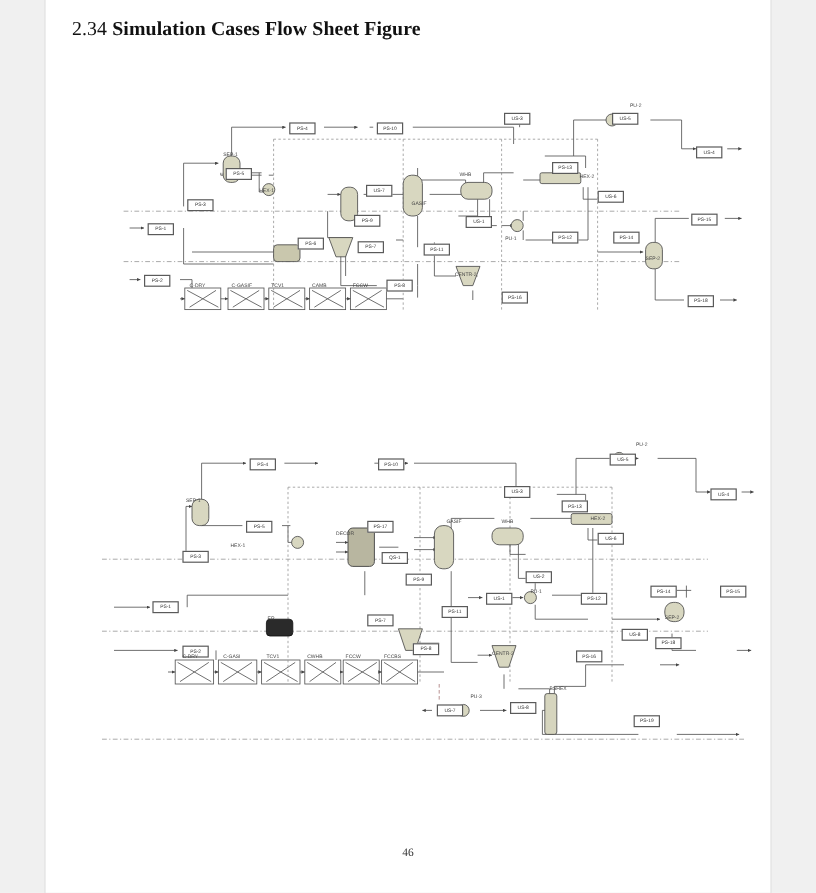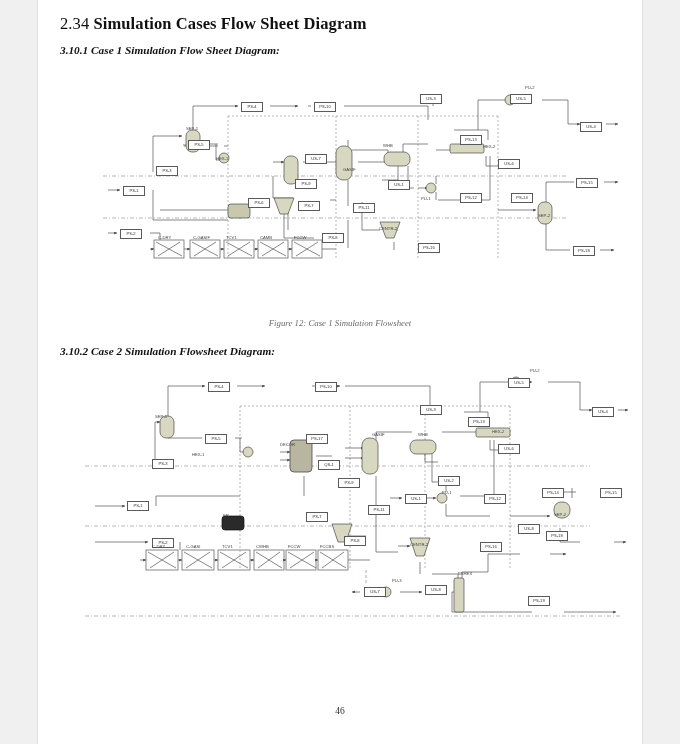--- a/index.html
+++ b/index.html
@@ -62,24 +62,23 @@
 </style>
 </head>
 <body>
 
 <div class="viewer">
   <div class="page">
     <div class="page-inner">
 
       <h1 class="doc-h1">
         <span class="num">2.34</span>
-        <span>Simulation Cases Flow Sheet Diagram</span>
+        <span>Simulation Cases Flow Sheet Figure</span>
       </h1>
 
-      <h2 class="doc-h2" id="h2a">3.10.1  Case 1 Simulation Flow Sheet Diagram:</h2>
 
       <div class="fs" id="fs1">
         <svg viewBox="0 0 535 230" preserveAspectRatio="none">
           <defs>
             <marker id="ar1" markerWidth="5" markerHeight="5" refX="4" refY="2" orient="auto">
               <path d="M0,0 L4,2 L0,4 z" fill="#444"></path>
             </marker>
           </defs>
           <g stroke="#555" stroke-width="0.7" fill="none">
 
@@ -236,23 +235,21 @@
             <div class="eqlabel" style="left: 440px; top: 133px;">SEP-2</div>
             <div class="eqlabel" style="left: 281px; top: 146px;">CENTR-2</div>
             <div class="eqlabel" style="left: 60px; top: 155px;">C-DRY</div>
             <div class="eqlabel" style="left: 95px; top: 155px;">C-GASIF</div>
             <div class="eqlabel" style="left: 128px; top: 155px;">TCV1</div>
             <div class="eqlabel" style="left: 162px; top: 155px;">CAMB</div>
             <div class="eqlabel" style="left: 196px; top: 155px;">FCCW</div>
           </div>
       </div>
 
-      <div class="caption" id="cap1">Figure 12: Case 1 Simulation Flowsheet</div>
-
-      <h2 class="doc-h2" id="h2b">3.10.2  Case 2 Simulation Flowsheet Diagram:</h2>
+
 
       <div class="fs" id="fs2">
         <svg viewBox="0 0 555 285" preserveAspectRatio="none">
           <defs>
             <marker id="ar2" markerWidth="5" markerHeight="5" refX="4" refY="2" orient="auto">
               <path d="M0,0 L4,2 L0,4 z" fill="#444"></path>
             </marker>
           </defs>
           <g stroke="#555" stroke-width="0.7" fill="none">
             <path d="M88,52 L88,20 L125,20" marker-end="url(#ar2)"></path>

